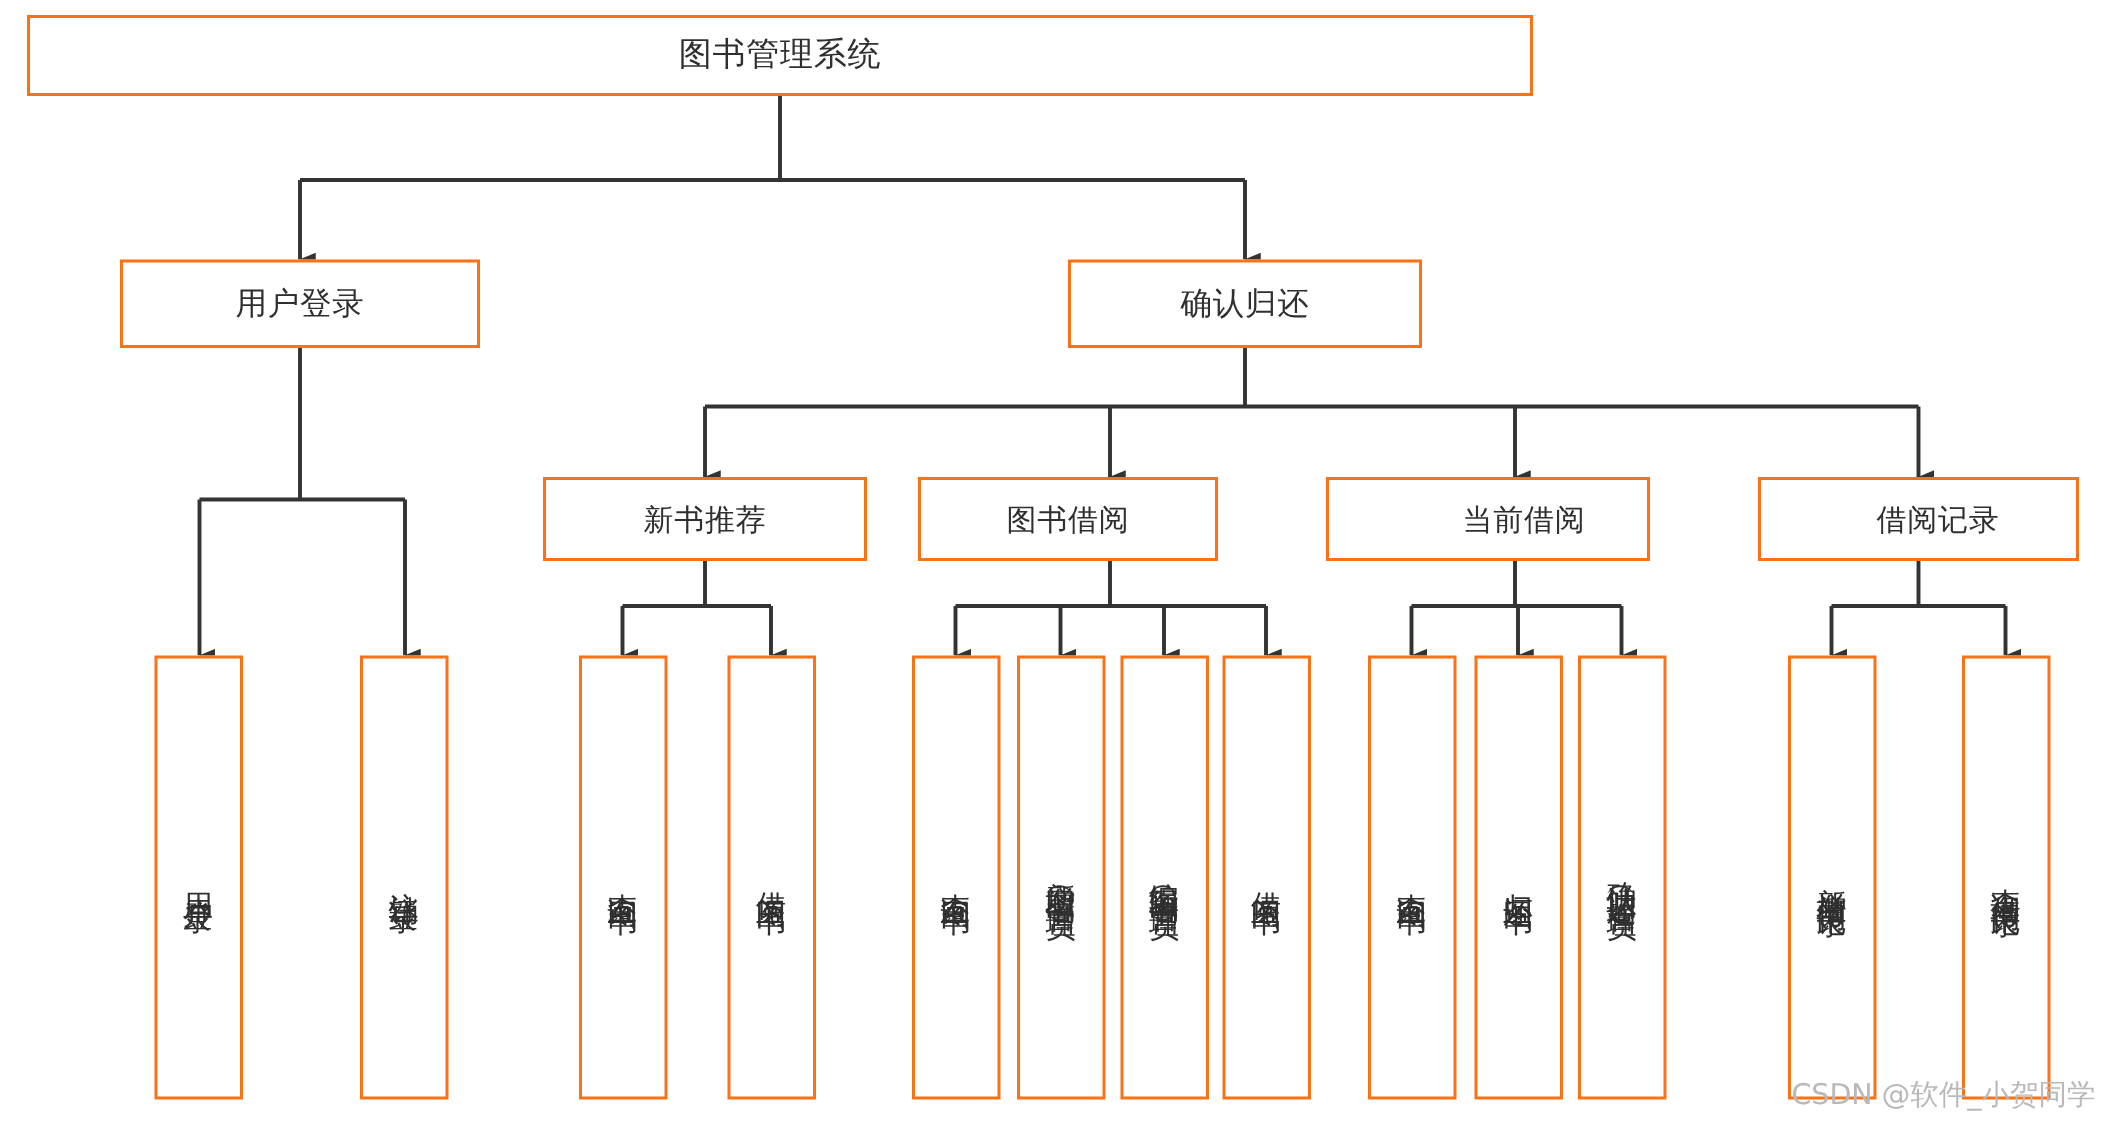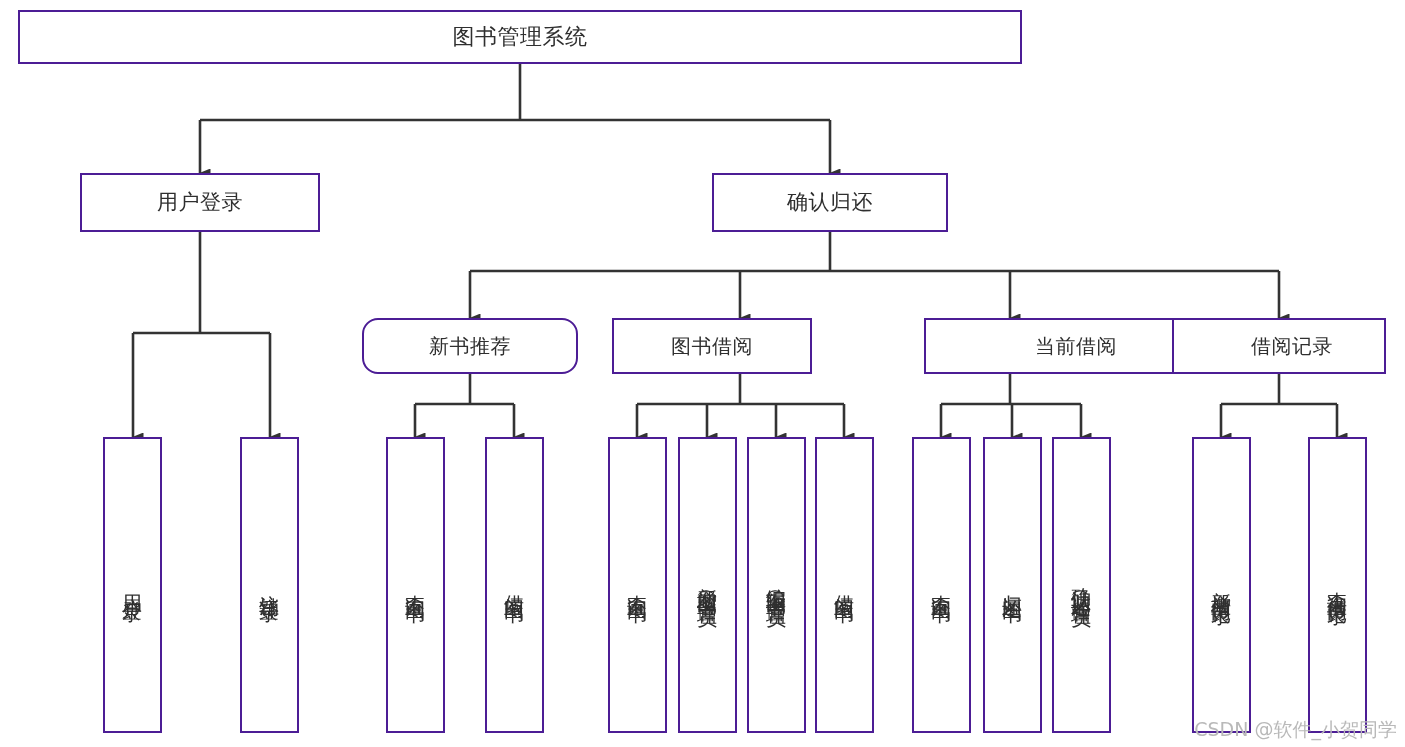--- a/index.html
+++ b/index.html
@@ -22,21 +22,21 @@
     position: absolute;
     left: 0;
     top: 0;
     width: 1405px;
     height: 747px;
   }
   .node {
     position: absolute;
     box-sizing: border-box;
     background: #ffffff;
-    border: 2px solid #4c1d95;
+    border: 2px solid #f97316;
     display: flex;
     align-items: center;
     justify-content: center;
     color: #333333;
     z-index: 2;
   }
   .node-label {
     color: #2f2f2f;
     line-height: 1.05;
     letter-spacing: 0.5px;
@@ -120,27 +120,27 @@
   <div id="nodes-layer">
       <div class="node level0" style="left: 18px; top: 10px; width: 1004px; height: 54px;">
         <span class="node-label">图书管理系统</span>
       </div>
       <div class="node level1" style="left: 80px; top: 173px; width: 240px; height: 59px;">
         <span class="node-label">用户登录</span>
       </div>
       <div class="node level1" style="left: 712px; top: 173px; width: 236px; height: 59px;">
         <span class="node-label">确认归还</span>
       </div>
-      <div class="node level2" style="left: 362px; top: 318px; width: 216px; height: 56px; border-radius: 16px;">
+      <div class="node level2" style="left: 362px; top: 318px; width: 216px; height: 56px;">
         <span class="node-label">新书推荐</span>
       </div>
       <div class="node level2" style="left: 612px; top: 318px; width: 200px; height: 56px;">
         <span class="node-label">图书借阅</span>
       </div>
-      <div class="node level2" style="left: 924px; top: 318px; width: 256px; height: 56px; padding-left: 48px;">
+      <div class="node level2" style="left: 884px; top: 318px; width: 216px; height: 56px; padding-left: 48px;">
         <span class="node-label">当前借阅</span>
       </div>
       <div class="node level2" style="left: 1172px; top: 318px; width: 214px; height: 56px; padding-left: 26px;">
         <span class="node-label">借阅记录</span>
       </div>
       <div class="node leaf" style="left: 103px; top: 437px; width: 59px; height: 296px;">
         <span class="node-label">用户登录</span>
       </div>
       <div class="node leaf" style="left: 240px; top: 437px; width: 59px; height: 296px;">
         <span class="node-label">注销登录</span>

